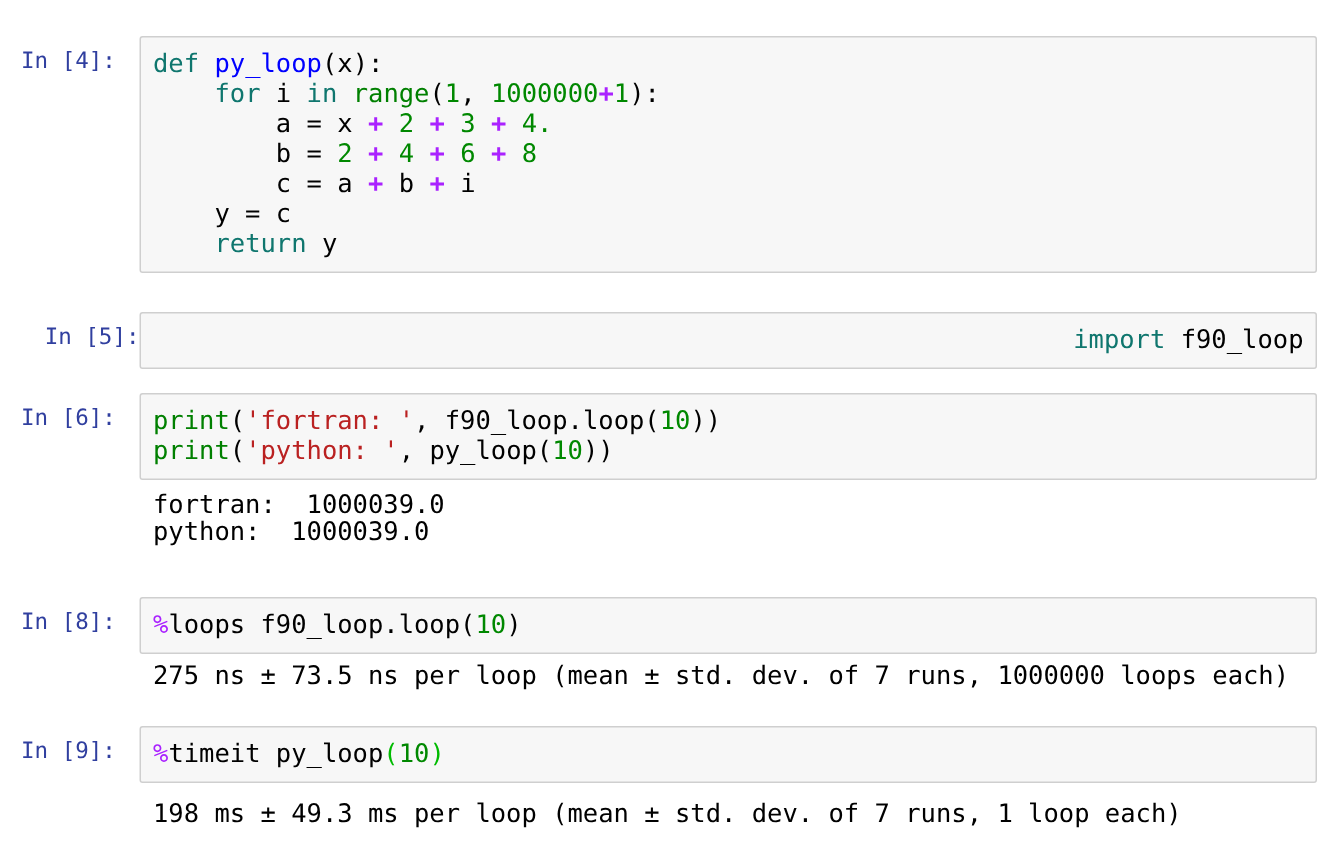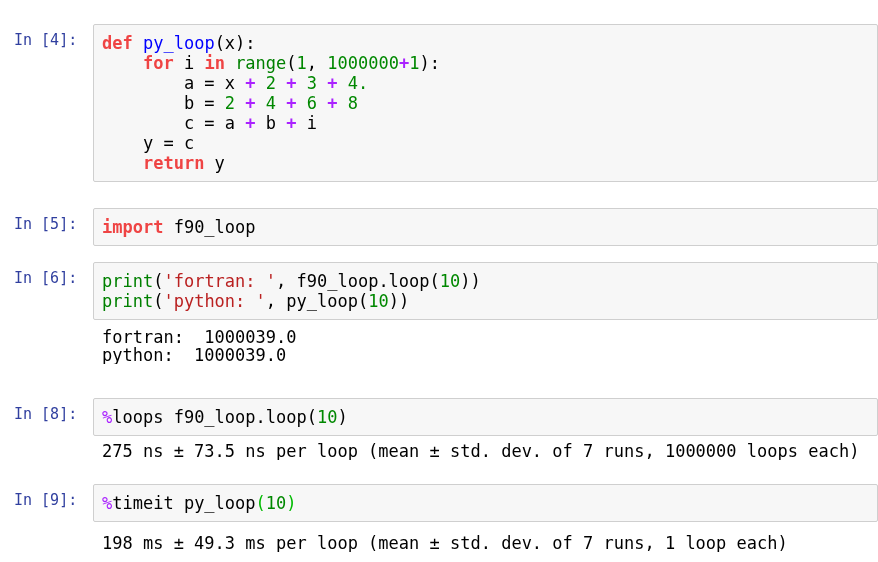--- a/index.html
+++ b/index.html
@@ -39,31 +39,31 @@
     overflow: hidden;
   }
   .cm-line { white-space: pre; }
   .output-area {
     font: 17px/18px "DejaVu Sans Mono", monospace;
     color: #000;
     white-space: pre;
     overflow: hidden;
   }
   
-  .tk-kw  { color: #ef4444; font-weight: bold; }
+  .tk-kw  { color: #0f766e; font-weight: normal; }
   .tk-bi  { color: #008000; }
   .tk-def { color: #0000FF; }
   .tk-num { color: #008800; }
   .tk-op  { color: #AA22FF; font-weight: bold; }
   .tk-str { color: #BA2121; }
   .tk-mg  { color: #AA22FF; }
   .tk-mb  { color: #00BB00; }
   .tk-pl  { color: #000000; }
   
-  #cell-1 { margin-top: 26px; }
+  #cell-1 { margin-top: 26px; text-align: right; }
   #cell-2 { margin-top: 16px; }
   #out-2  { margin: 8px 0 0 88px; }
   #cell-3 { margin-top: 34px; justify-content: flex-end; }
   #out-3  { margin: 6px 0 0 88px; }
   #cell-4 { margin-top: 24px; }
   #out-4  { margin: 12px 0 4px 88px; }
 </style>
 </head>
 <body>
 

